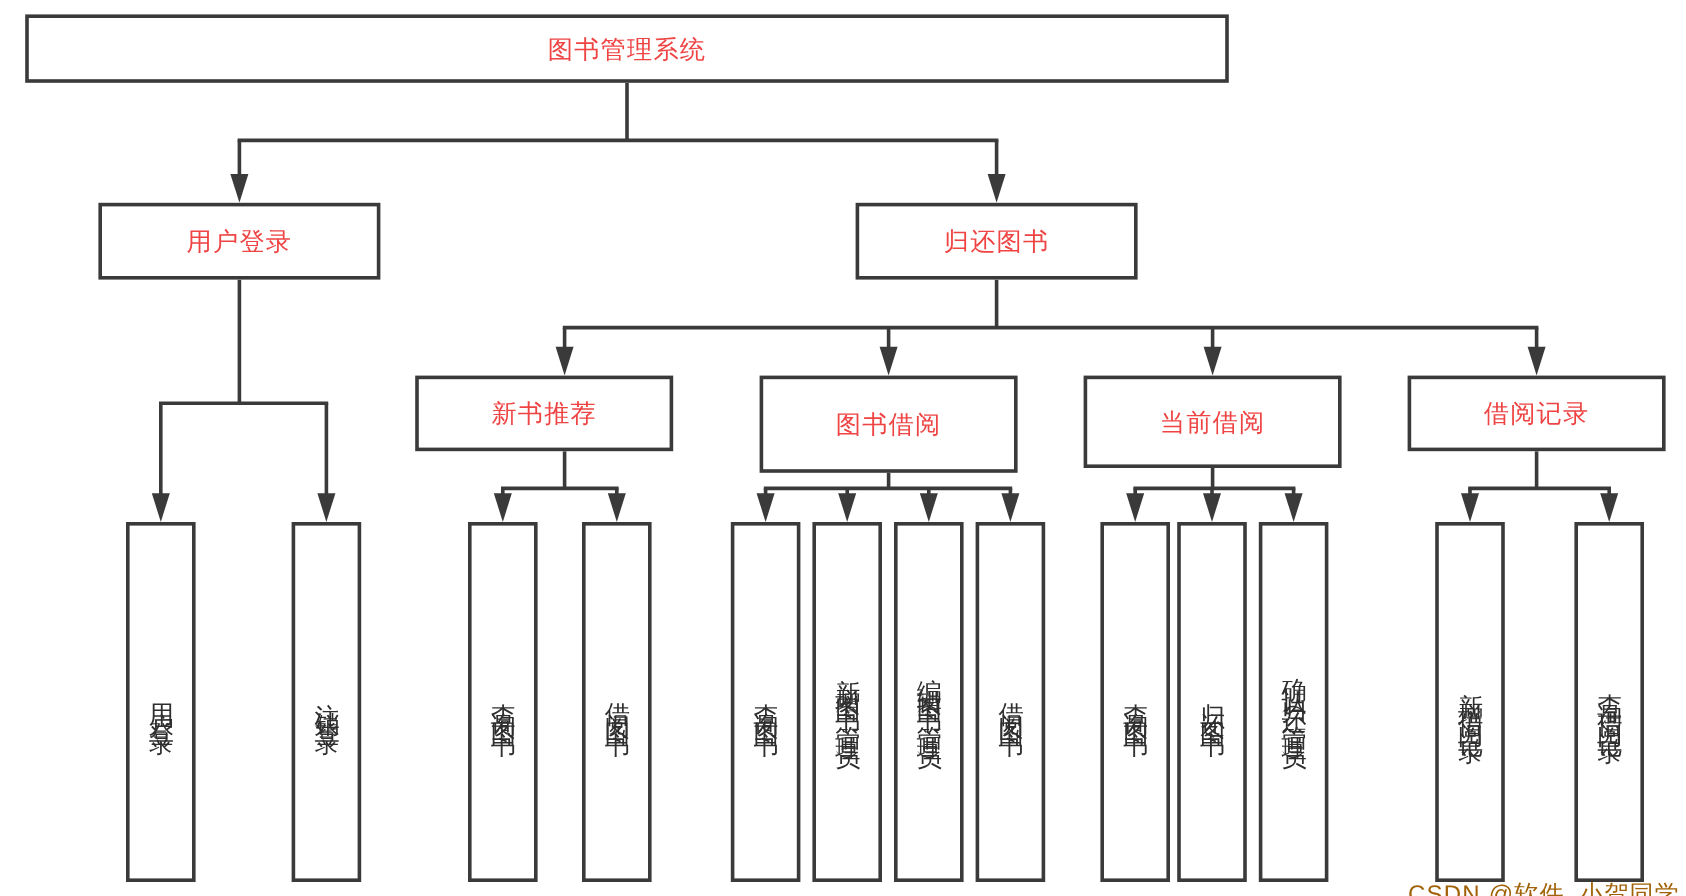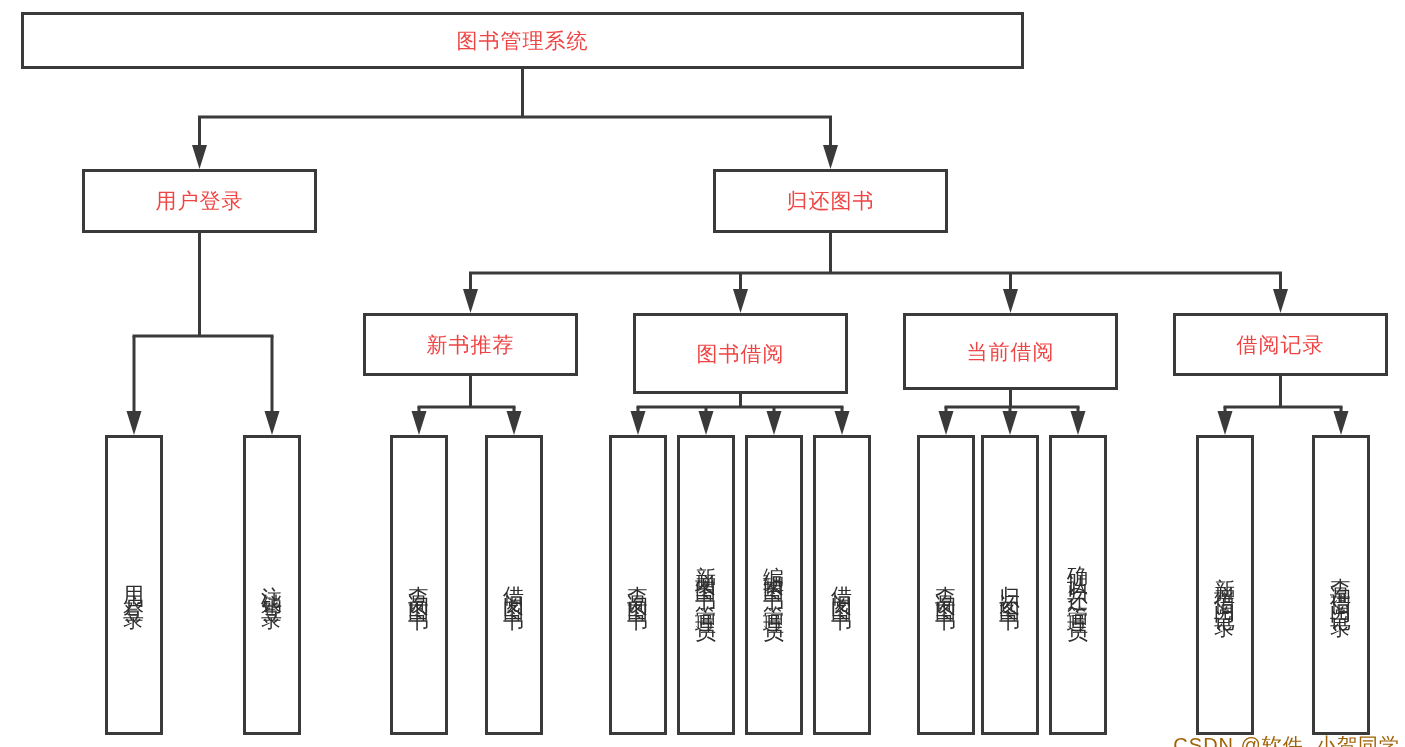--- a/index.html
+++ b/index.html
@@ -118,21 +118,21 @@
     <span class="hlabel">图书管理系统</span>
   </div>
 
   <div class="node" style="left:82px;top:169px;width:235px;height:64px">
     <span class="hlabel">用户登录</span>
   </div>
   <div class="node" style="left:713px;top:169px;width:235px;height:64px">
     <span class="hlabel">归还图书</span>
   </div>
 
-  <div class="node" style="left:363px;top:313px;width:215px;height:63px">
+  <div class="node" style="left:346px;top:313px;width:215px;height:63px">
     <span class="hlabel">新书推荐</span>
   </div>
   <div class="node" style="left:633px;top:313px;width:215px;height:81px">
     <span class="hlabel">图书借阅</span>
   </div>
   <div class="node" style="left:903px;top:313px;width:215px;height:77px">
     <span class="hlabel">当前借阅</span>
   </div>
   <div class="node" style="left:1173px;top:313px;width:215px;height:63px">
     <span class="hlabel">借阅记录</span>

